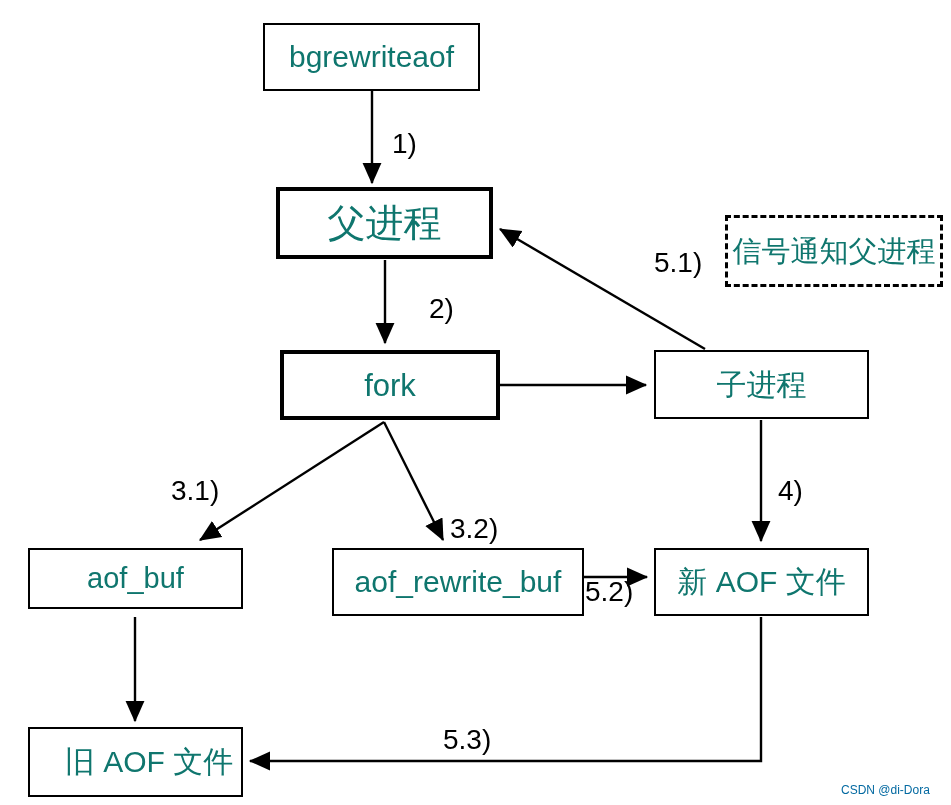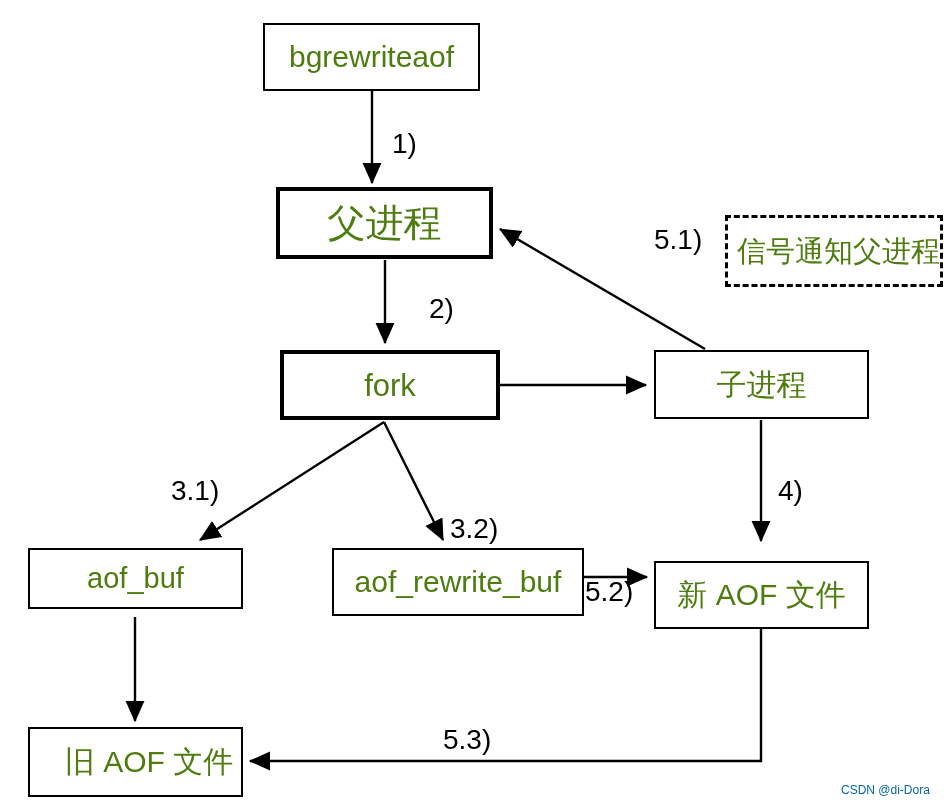--- a/index.html
+++ b/index.html
@@ -24,27 +24,26 @@
     pointer-events: none;
   }
   .node {
     position: absolute;
     box-sizing: border-box;
     background: #ffffff;
     border: 2px solid #000000;
     display: flex;
     align-items: center;
     justify-content: center;
-    color: #4d7c0f;
+    color: #0f766e;
     z-index: 2;
   }
   .node.thick { border-width: 4px; }
   .node.dashed {
     border: 3px dashed #000000;
-    justify-content: flex-end;
   }
   .node .label {
     white-space: nowrap;
     line-height: 1;
   }
   .edge-label {
     position: absolute;
     color: #000000;
     font-size: 28px;
     line-height: 1;
@@ -113,33 +112,33 @@
   </div>
 
   <div class="node" style="left:28px; top:548px; width:215px; height:61px; font-size:29px;">
     <span class="label">aof_buf</span>
   </div>
 
   <div class="node" style="left:332px; top:548px; width:252px; height:68px; font-size:30px;">
     <span class="label">aof_rewrite_buf</span>
   </div>
 
-  <div class="node" style="left:654px; top:548px; width:215px; height:68px; font-size:30px;margin-top:13px;">
+  <div class="node" style="left:654px; top:548px; width:215px; height:68px; font-size:30px;">
     <span class="label">新 AOF 文件</span>
   </div>
 
   <div class="node" style="left:28px; top:727px; width:215px; height:70px; font-size:30px;padding-left:27px;">
     <span class="label">旧 AOF 文件</span>
   </div>
 
   <div class="edge-label" style="left:392px; top:130px;">1)</div>
 
   <div class="edge-label" style="left:429px; top:295px;">2)</div>
 
-  <div class="edge-label" style="left:654px; top:226px;">5.1)</div>
+  <div class="edge-label" style="left:654px; top:249px;">5.1)</div>
 
   <div class="edge-label" style="left:171px; top:477px;">3.1)</div>
 
   <div class="edge-label" style="left:450px; top:477px;margin-top:38px;">3.2)</div>
 
   <div class="edge-label" style="left:778px; top:477px;">4)</div>
 
   <div class="edge-label" style="left:585px; top:578px;">5.2)</div>
 
   <div class="edge-label" style="left:443px; top:726px;">5.3)</div>

